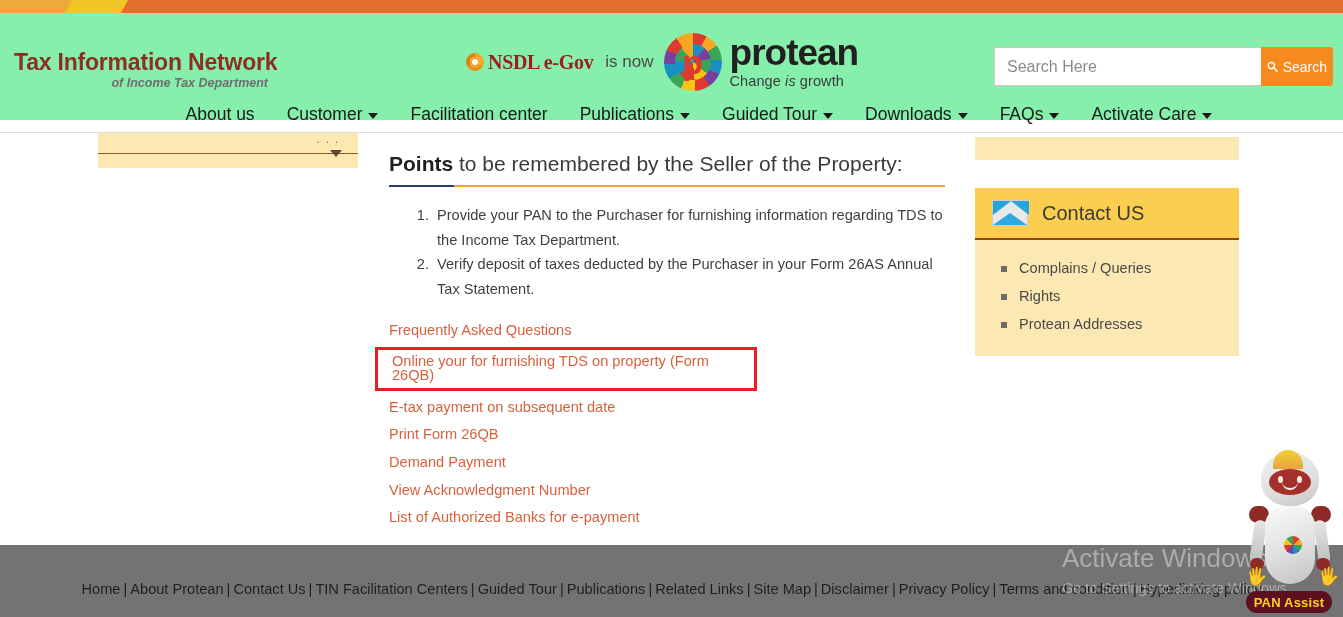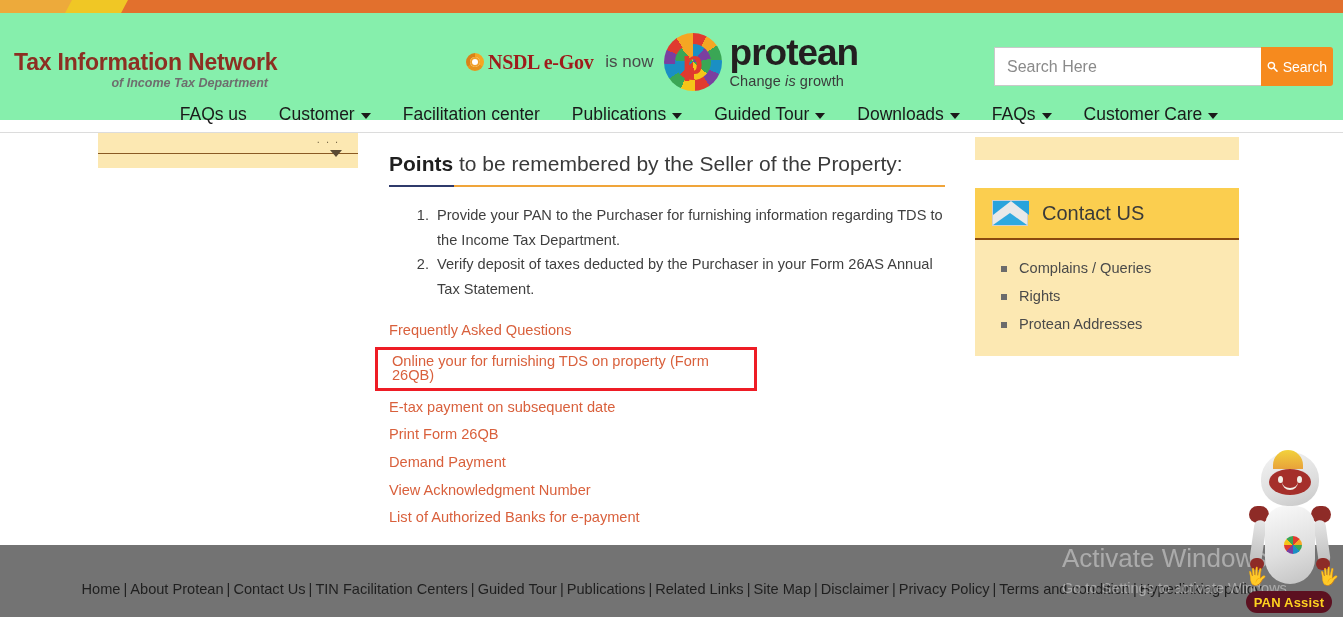--- a/index.html
+++ b/index.html
@@ -198,21 +198,21 @@
         <svg width="13" height="13" viewBox="0 0 16 16">
           <circle cx="6.6" cy="6.6" r="4.7" fill="none" stroke="#fff" stroke-width="2.1"></circle>
           <line x1="10.3" y1="10.3" x2="15" y2="15" stroke="#fff" stroke-width="2.3" stroke-linecap="round"></line>
         </svg>
         <span>Search</span>
       </button>
     </div>
 
     <nav class="nav">
       <div class="nav-item">
-        <span>FAQs us</span>
+        <span>About us</span>
       </div>
       <div class="nav-item">
         <span>Customer</span>
         <i class="caret"></i>
       </div>
       <div class="nav-item">
         <span>Facilitation center</span>
       </div>
       <div class="nav-item">
         <span>Publications</span>
@@ -224,21 +224,21 @@
       </div>
       <div class="nav-item">
         <span>Downloads</span>
         <i class="caret"></i>
       </div>
       <div class="nav-item">
         <span>FAQs</span>
         <i class="caret"></i>
       </div>
       <div class="nav-item">
-        <span>Customer Care</span>
+        <span>Activate Care</span>
         <i class="caret"></i>
       </div>
     </nav>
 
     <div class="hdr-sep"></div>
   </div>
 
   <div class="leftpanel">
     <div class="leftpanel-dots">...</div>
     <div class="leftpanel-line"></div>

